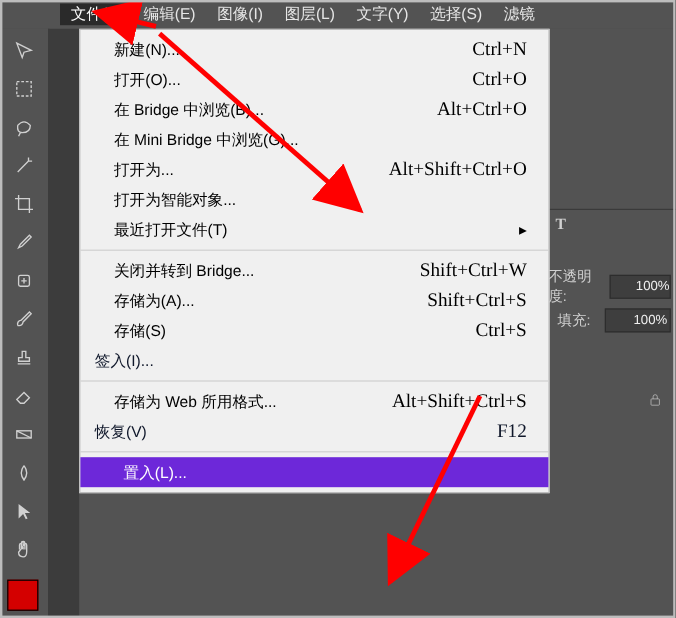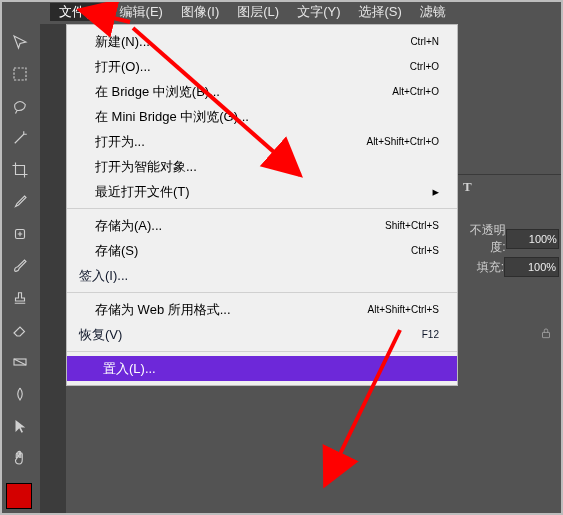--- a/index.html
+++ b/index.html
@@ -18,30 +18,30 @@
 
   
   .under-menubar{position:absolute;left:40px;top:24px;width:26px;height:491px;background:#3c3c3c;}
 
   
   .menu{position:absolute;left:66px;top:24px;width:390px;background:#f0f0f0;color:#000;border:1px solid #bcbcbc;padding:4px 0;z-index:30;}
   .mi{height:25px;display:flex;align-items:center;padding:0 18px 0 28px;cursor:default;font-size:13px;}
   .mi.disabled{color:#0f172a;padding-left:12px;}
   .mi.highlight{background:#6d28d9;color:#fff;padding-left:36px;}
   .mi .lbl{flex:1;}
-  .mi .sc{text-align:right;min-width:120px;font-size:10px;}
+  .mi .sc{text-align:right;min-width:120px;font-size:16px;font-family:Liberation Serif, serif;}
   .mi .arr{width:10px;text-align:right;color:#000;}
   .sep{height:0;border-top:1px solid #d0d0d0;margin:4px 0;}
 
   
   .rightpanel{position:absolute;left:457px;top:24px;width:106px;height:491px;background:#535353;}
   .rp-divider{height:150px;}
   .rp-tab{height:24px;display:flex;align-items:center;padding-left:6px;color:#d0d0d0;font-size:13px;border-top:1px solid #3a3a3a;}
   .rp-row{height:28px;display:flex;align-items:center;justify-content:flex-end;padding-right:4px;color:#d0d0d0;font-size:12px;}
-  .rp-row .label{margin-right:0;text-align:right;}
+  .rp-row .label{margin-right:12px;}
   .rp-row .valbox{width:32px;height:18px;background:#3e3e3e;border:1px solid #2d2d2d;text-align:center;color:#eee;font-size:11px;line-height:18px;padding-left:21px;}
   .rp-ic{height:24px;display:flex;align-items:center;justify-content:flex-end;padding-right:10px;}
   .rp-ic svg{width:14px;height:14px;stroke:#c8c8c8;fill:none;}
 
   
   .arrows{position:absolute;left:0;top:0;width:563px;height:515px;z-index:50;pointer-events:none;}
 
   
   .img-edge{position:absolute;left:0;top:0;width:563px;height:515px;border:2px solid #bdbdbd;box-sizing:border-box;pointer-events:none;z-index:60;}
 </style>
@@ -158,20 +158,24 @@
         <span class="sc">Alt+Shift+Ctrl+O</span>
       </div>
       <div class="mi">
         <span class="lbl">打开为智能对象...</span>
       </div>
       <div class="mi">
         <span class="lbl">最近打开文件(T)</span>
         <span class="arr">▸</span>
       </div>
       <div class="sep"></div>
+      <div class="mi">
+        <span class="lbl">关闭并转到 Bridge...</span>
+        <span class="sc">Shift+Ctrl+W</span>
+      </div>
       <div class="mi">
         <span class="lbl">存储为(A)...</span>
         <span class="sc">Shift+Ctrl+S</span>
       </div>
       <div class="mi">
         <span class="lbl">存储(S)</span>
         <span class="sc">Ctrl+S</span>
       </div>
       <div class="mi disabled">
         <span class="lbl">签入(I)...</span>

